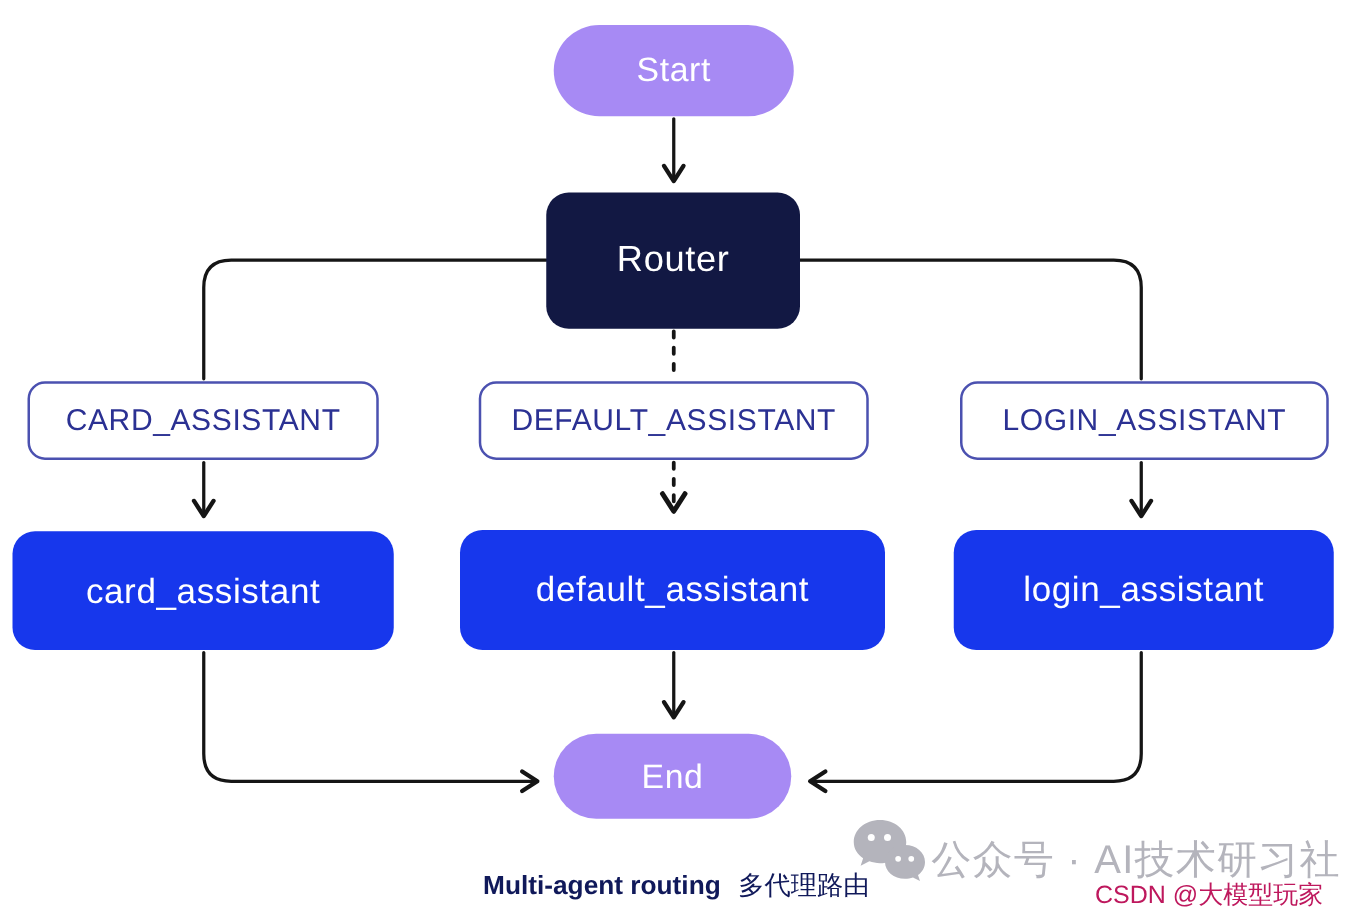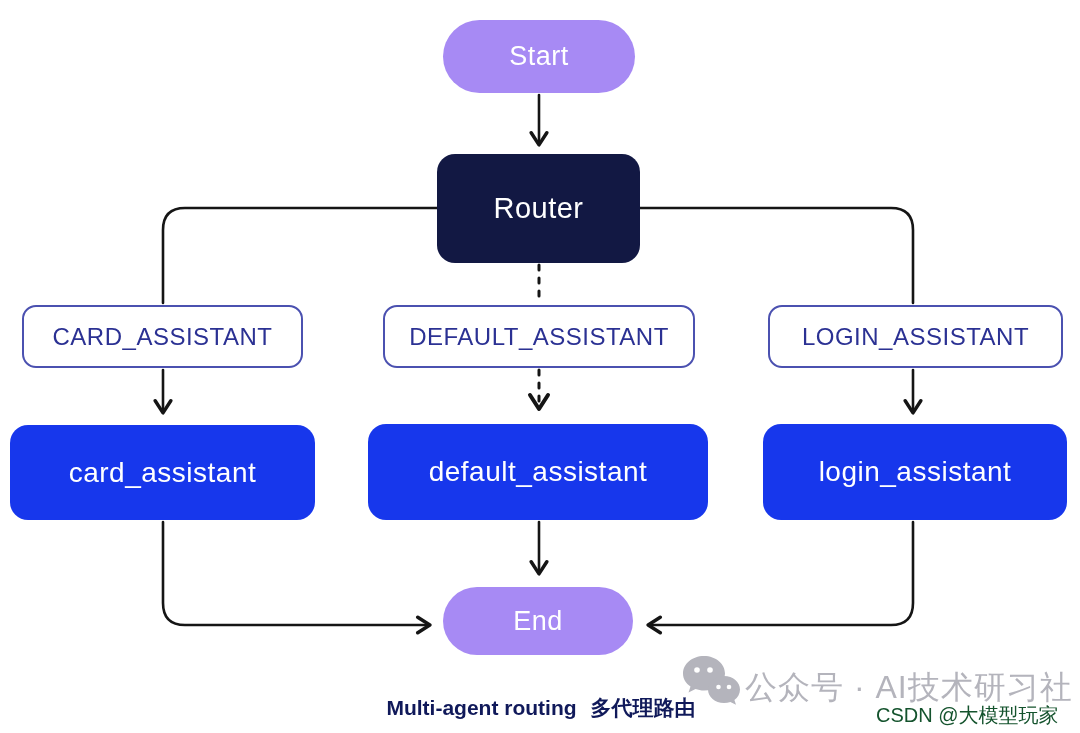--- a/index.html
+++ b/index.html
@@ -15,25 +15,25 @@
           font-size:29px;font-weight:500;letter-spacing:.5px;}
   .route{background:#ffffff;border:2px solid #4b51b0;border-radius:14px;
          color:#2b3193;font-size:24px;font-weight:500;letter-spacing:.5px;}
   .agent{background:#1737ec;color:#ffffff;border-radius:18px;
          font-size:28px;font-weight:500;letter-spacing:.5px;}
 
   #wires{position:absolute;left:0;top:0;width:1080px;height:733px;pointer-events:none;}
 
   .caption{position:absolute;left:541px;top:694px;transform:translateX(-50%);
            white-space:nowrap;color:#10195a;font-size:21px;font-weight:600;}
-  .caption .zh{margin-left:14px;font-weight:700;}
+  .caption .zh{margin-left:14px;font-weight:400;}
 
   .wm{position:absolute;color:#b4b4bc;}
   .wm-line1{left:745px;top:666px;font-size:32px;letter-spacing:1px;white-space:nowrap;}
-  .wm-line2{left:876px;top:702px;font-size:20px;color:#14532d;white-space:nowrap;}
+  .wm-line2{left:876px;top:702px;font-size:20px;color:#be185d;white-space:nowrap;}
   .wm-icon{left:678px;top:652px;width:64px;height:62px;}
 </style>
 </head>
 <body>
 
 <div id="stage">
 
   <svg id="wires" viewBox="0 0 1080 733">
     <defs>
       <marker id="arrow" viewBox="0 0 12 12" refX="8.5" refY="6" markerWidth="8" markerHeight="8" orient="auto-start-reverse">

